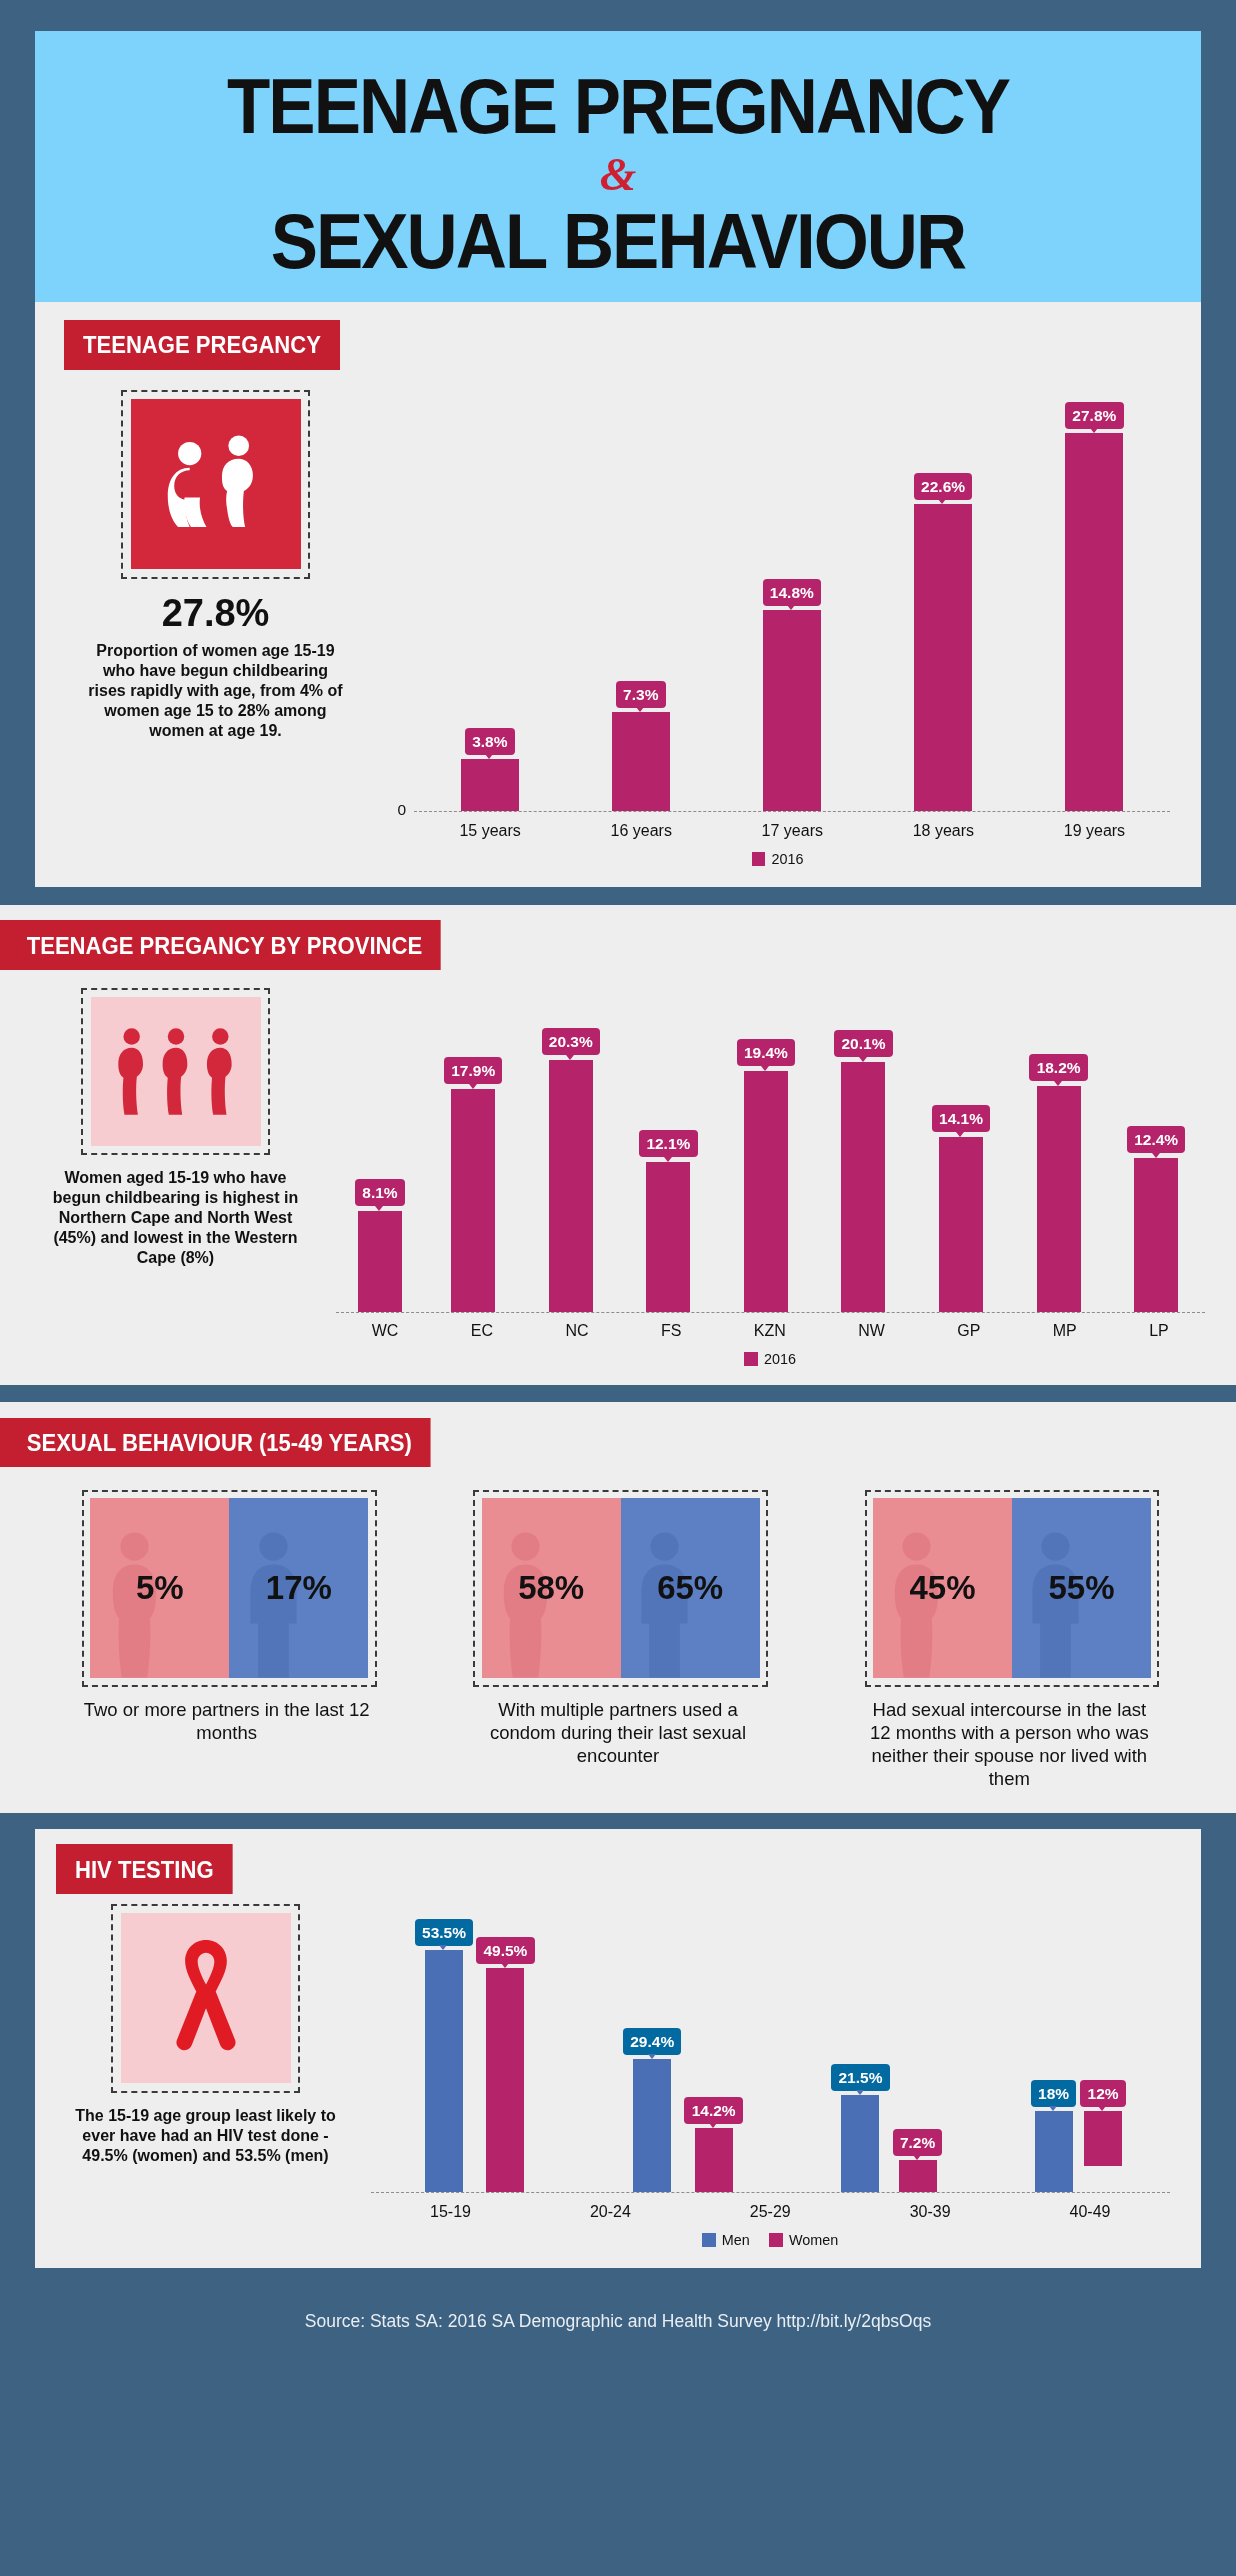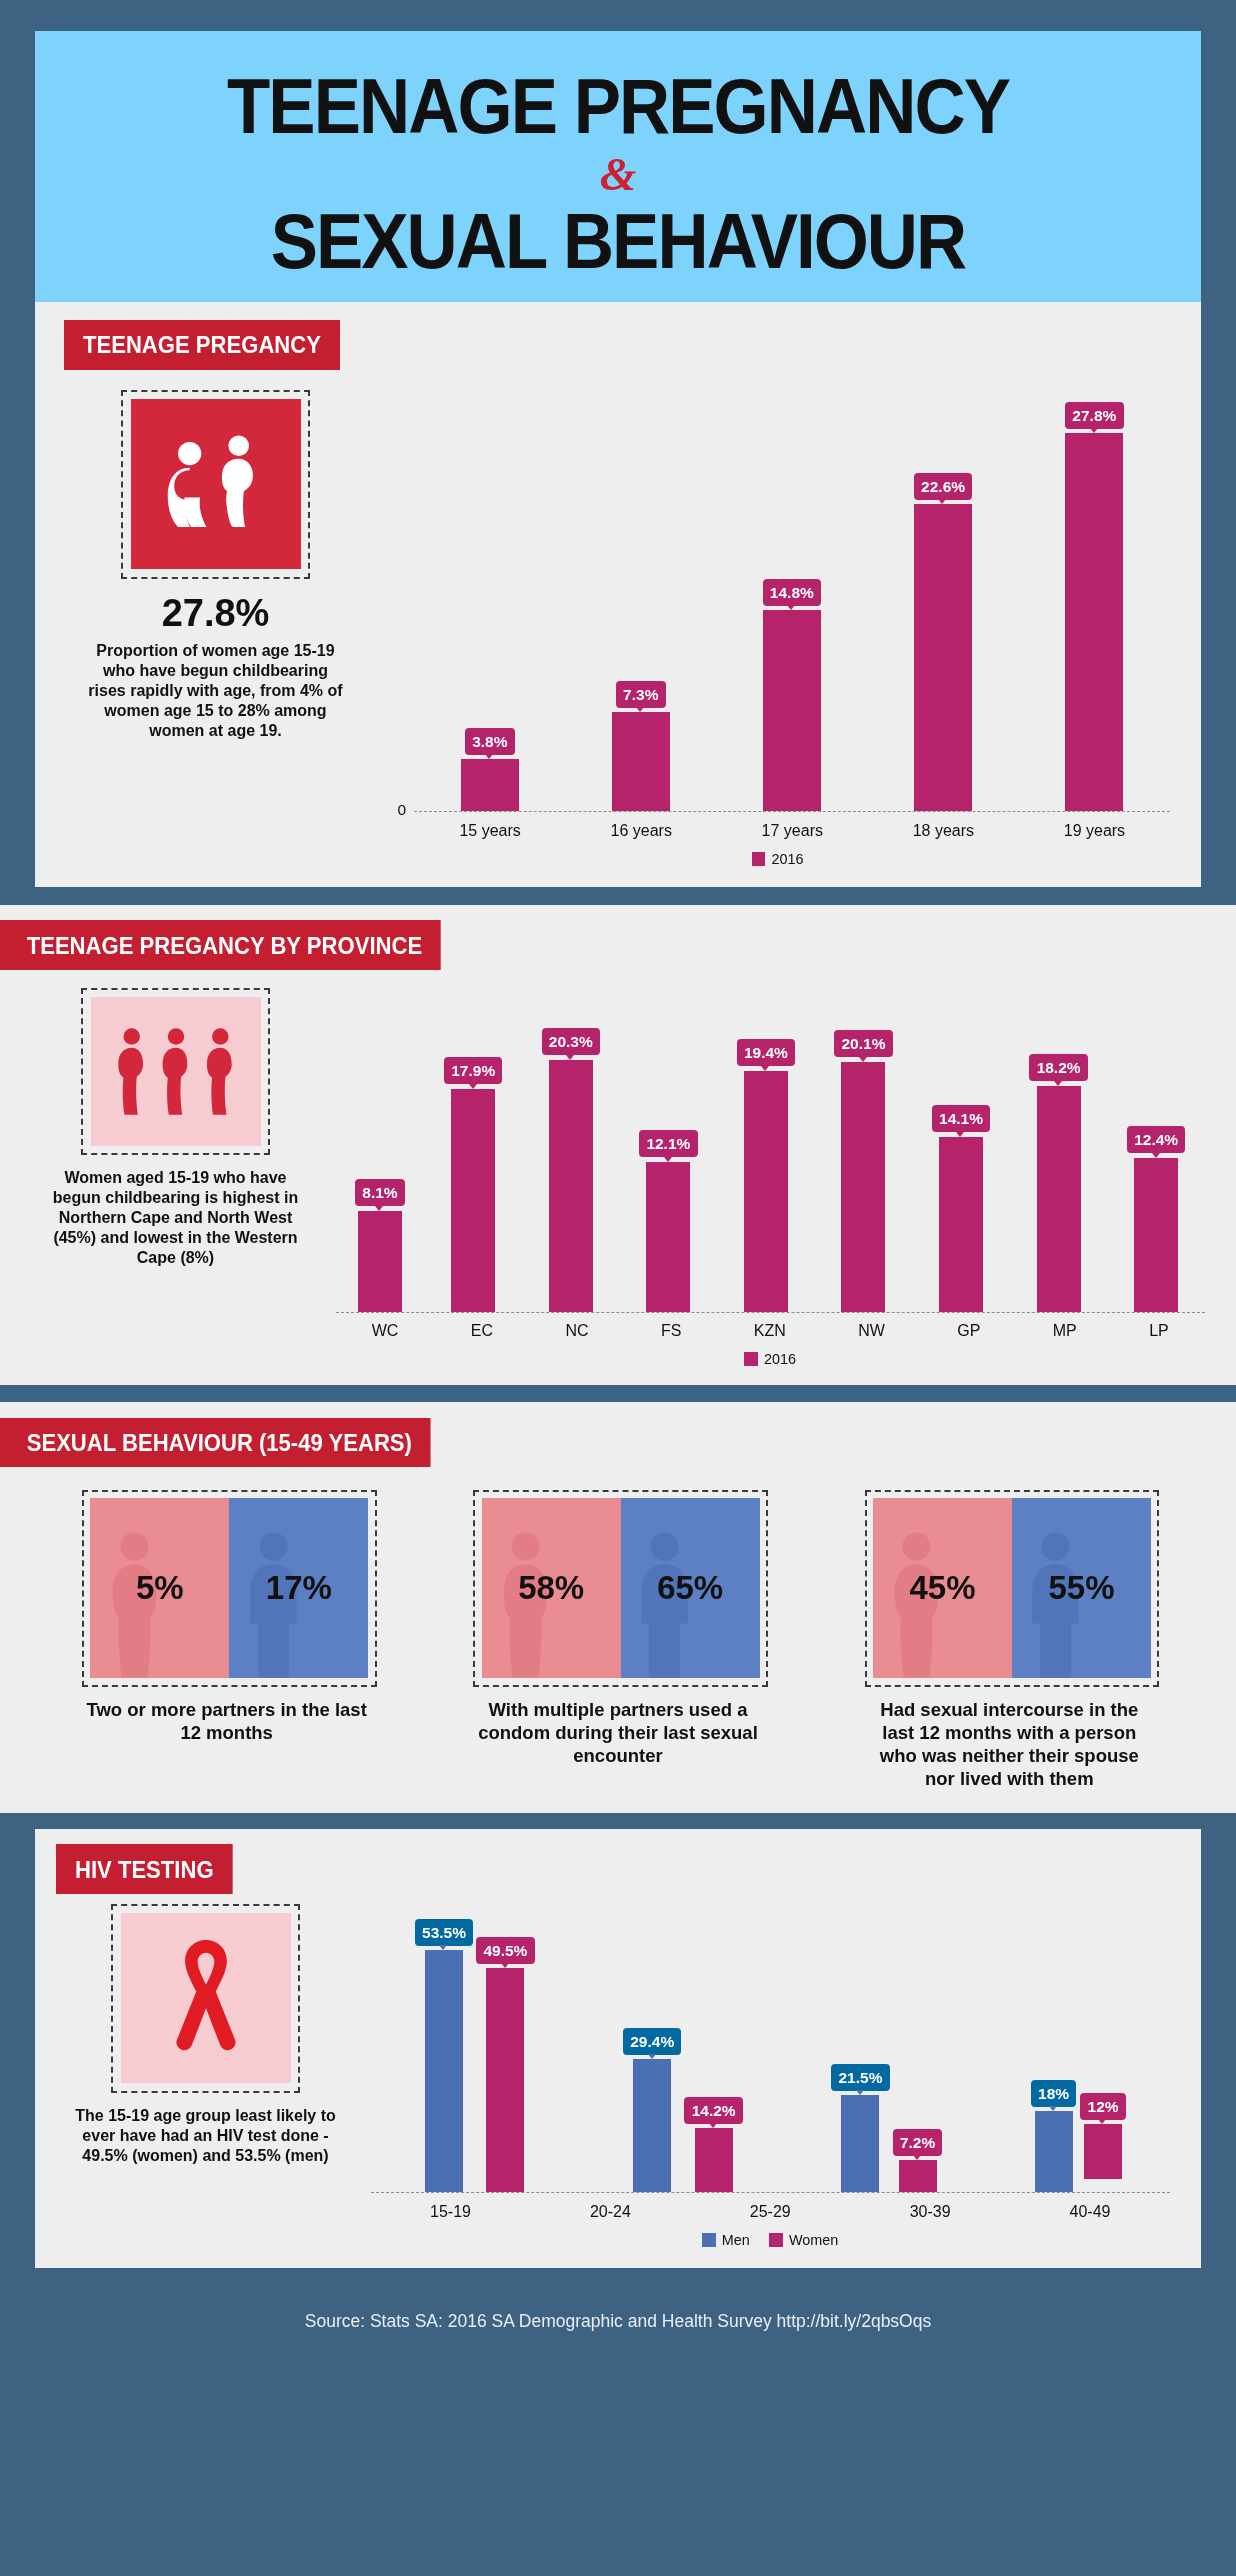--- a/index.html
+++ b/index.html
@@ -135,21 +135,21 @@
   .sb-box {
     border: 2.1px dashed #3a3a3a;
     padding: 6.2px;
     display: inline-block;
   }
   .sb-inner { display: flex; width: 278px; height: 180px; }
   .sb-half { width: 50%; position: relative; display: flex; align-items: center; justify-content: center; }
   .sb-half.f { background: #ea8d93; }
   .sb-half.m { background: #5d80c4; }
   .sb-val { font-size: 33px; font-weight: bold; color: #111; position: relative; z-index: 3; }
-  .sb-cap { font-size: 18.5px; font-weight: bold; color: #111; line-height: 1.25; margin-top: 11.3px; }
+  .sb-cap { font-size: 18.5px; font-weight: normal; color: #111; line-height: 1.25; margin-top: 11.3px; }
 
   
   .footer {
     text-align: center;
     color: #e9eef3;
     font-size: 17.5px;
     padding: 29px 0 29px 0;
     margin-top: 14px;
   }
   svg { display: block; }
@@ -462,21 +462,21 @@
               <div class="bubble blue">21.5%</div>
               <div class="bar blue" style="height:97px;width:38px;"></div>
             </div>
             <div class="bcol">
               <div class="bubble">7.2%</div>
               <div class="bar" style="height:32px;width:38px;"></div>
             </div>
           </div>
 
 
-          <div style="display:flex; align-items:center; gap:4px;">
+          <div style="display:flex; align-items:flex-start; gap:4px;">
             <div class="bcol">
               <div class="bubble blue">18%</div>
               <div class="bar blue" style="height:81px;width:38px;"></div>
             </div>
             <div class="bcol">
               <div class="bubble">12%</div>
               <div class="bar" style="height:55px;width:38px;"></div>
             </div>
           </div>
         </div>

